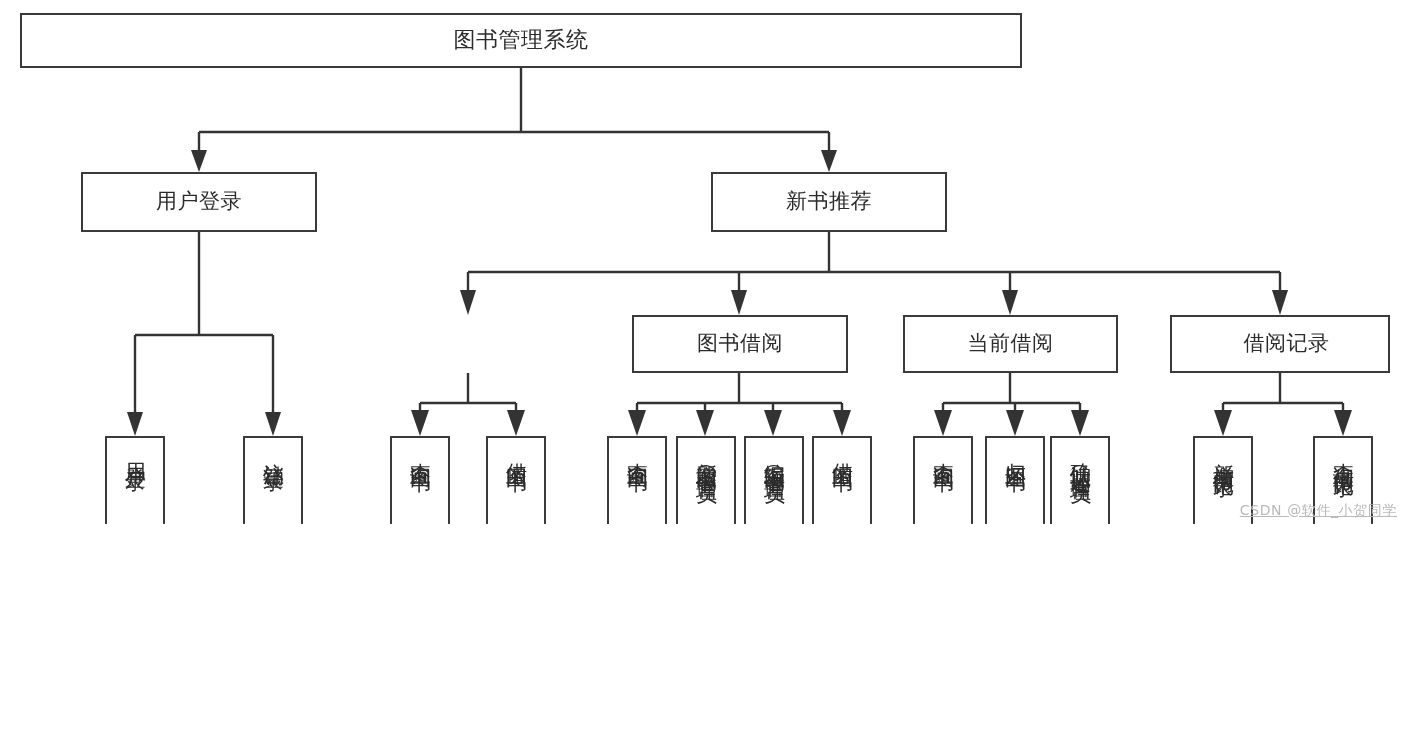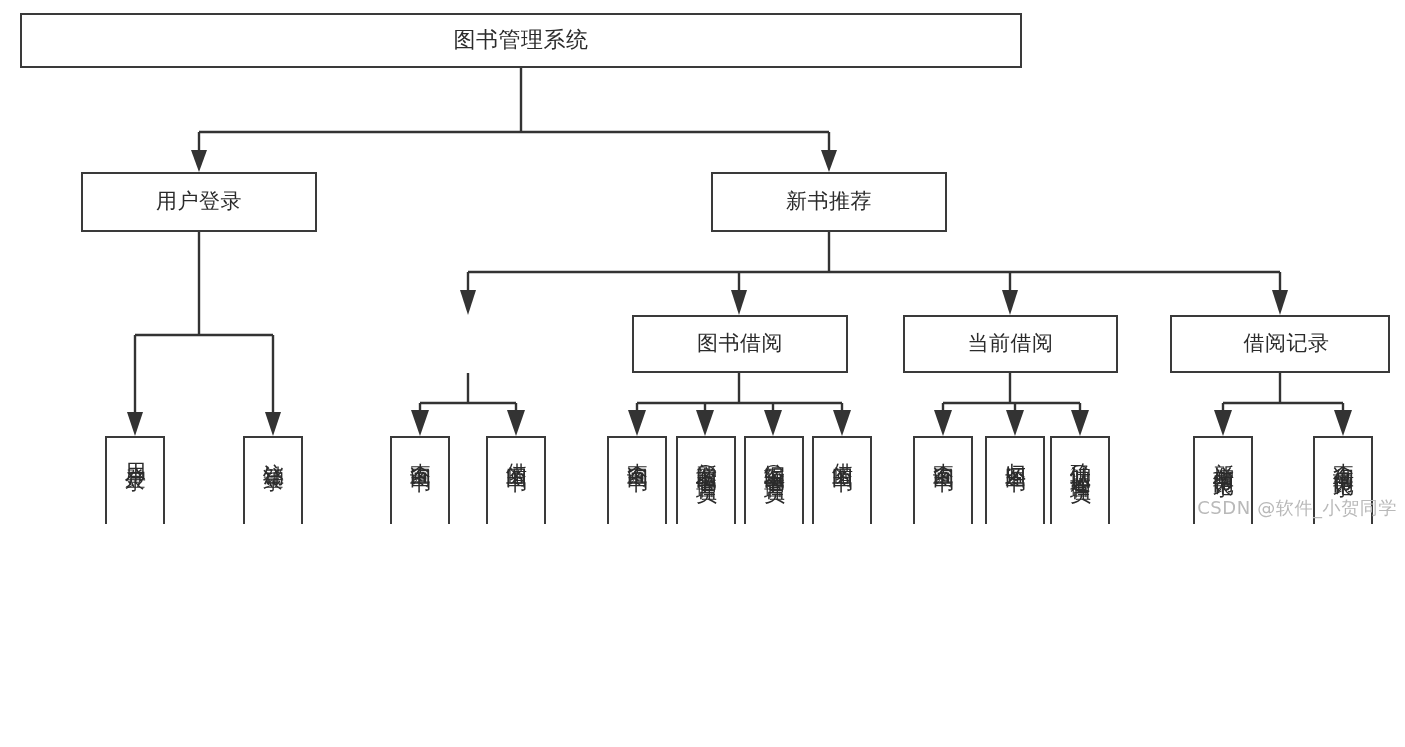--- a/index.html
+++ b/index.html
@@ -81,26 +81,27 @@
     font-size: 21px;
     letter-spacing: 3px;
     line-height: 1;
     white-space: nowrap;
   }
   
   #watermark {
     position: absolute;
     right: 8px;
     bottom: 4px;
-    font-size: 18px;
+    font-size: 14px;
     color: #b9b9b9;
     letter-spacing: 0.6px;
     z-index: 5;
     white-space: nowrap;
     font-family: "DejaVu Sans", "Liberation Sans", sans-serif;
+    text-decoration: underline;
   }
 </style>
 </head>
 <body>
 
 <div id="canvas">
 
   <svg id="wires" viewBox="0 0 1405 747" xmlns="http://www.w3.org/2000/svg">
 
     <line x1="521" y1="68" x2="521" y2="132"></line>

